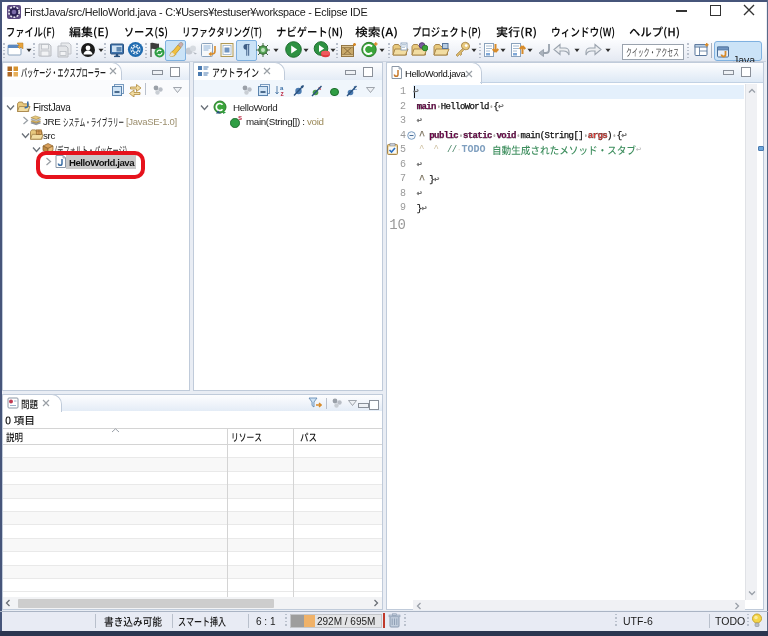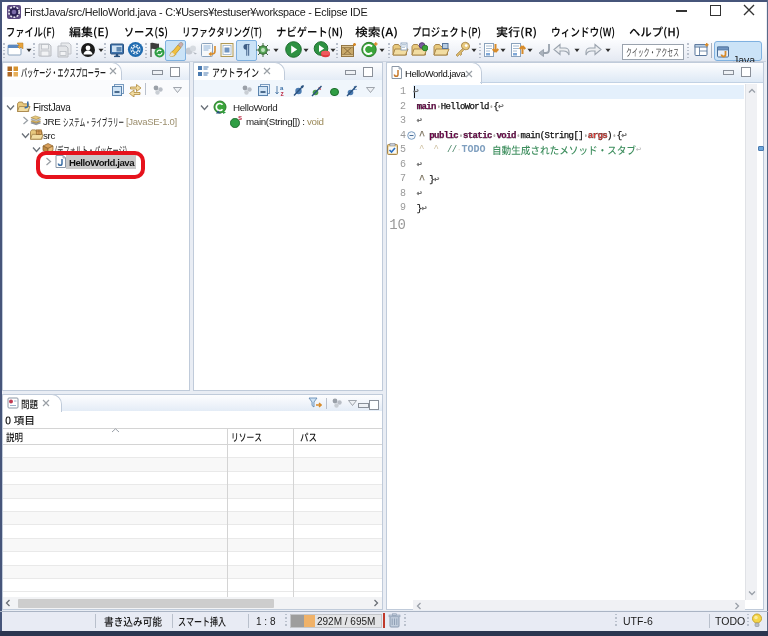--- a/index.html
+++ b/index.html
@@ -696,21 +696,21 @@
 <div style="position:absolute;left:104px;top:615px;line-height:0">
       <svg width="58" height="13.8" viewBox="0 0 58 13.8" style="overflow:visible">
         <path fill="#1a1a1a" transform="translate(0,10.78) scale(0.009667,-0.011000)" d="M180 231H833V-86H738V169H271V-87H180ZM227 118H773V60H227ZM227 7H773V-56H227ZM448 847H544V296H448ZM158 779H828V496H146V554H734V720H158ZM53 672H948V604H53ZM121 449H877V388H121ZM52 339H948V271H52Z M1173 699Q1280 687 1374 685Q1468 683 1546 689Q1610 695 1672 707Q1733 719 1791 738L1804 647Q1753 632 1691 621Q1629 609 1567 603Q1490 597 1390 598Q1289 598 1179 608ZM1154 492Q1242 484 1324 481Q1407 478 1481 481Q1555 484 1614 491Q1689 498 1748 511Q1806 524 1848 537L1864 443Q1821 432 1766 422Q1711 411 1649 404Q1587 397 1506 394Q1425 390 1336 392Q1247 393 1159 399ZM1492 695Q1486 720 1478 744Q1470 769 1461 794L1568 806Q1573 762 1584 717Q1594 671 1607 628Q1620 586 1632 549Q1645 512 1664 468Q1683 424 1706 381Q1729 338 1753 301Q1762 288 1772 277Q1782 265 1794 254L1744 180Q1716 187 1677 192Q1637 198 1595 203Q1554 208 1518 211L1526 287Q1562 284 1602 280Q1642 276 1665 273Q1624 338 1594 405Q1564 472 1543 530Q1531 565 1522 593Q1513 621 1506 645Q1499 670 1492 695ZM1320 270Q1302 244 1289 218Q1277 191 1277 158Q1277 99 1331 70Q1385 42 1495 42Q1565 42 1625 48Q1685 53 1739 64L1734 -37Q1682 -45 1620 -50Q1559 -55 1496 -55Q1397 -55 1327 -34Q1257 -14 1219 29Q1181 71 1180 139Q1180 184 1192 219Q1204 255 1222 289Z M2405 797H2615V708H2405ZM2563 797H2664Q2672 686 2690 587Q2709 487 2743 404Q2777 321 2829 258Q2882 195 2959 156Q2948 148 2934 136Q2920 123 2907 109Q2894 96 2885 84Q2807 130 2753 197Q2699 265 2664 352Q2629 438 2609 539Q2590 640 2581 753H2563ZM2564 597 2661 583Q2627 413 2557 288Q2487 163 2375 83Q2368 93 2355 106Q2342 120 2327 133Q2313 147 2302 155Q2410 222 2473 335Q2537 447 2564 597ZM2268 452V91H2176V364H2047V452ZM2268 132Q2302 80 2363 55Q2423 29 2506 26Q2549 24 2608 24Q2667 23 2733 25Q2799 26 2861 28Q2923 30 2970 34Q2964 23 2958 6Q2952 -12 2947 -30Q2942 -48 2939 -63Q2896 -65 2840 -66Q2783 -67 2722 -68Q2662 -68 2605 -67Q2548 -67 2505 -65Q2410 -61 2343 -35Q2275 -8 2226 51Q2192 20 2155 -11Q2119 -42 2078 -75L2030 23Q2065 45 2105 74Q2146 103 2182 132ZM2053 763 2123 820Q2155 800 2188 773Q2222 746 2250 718Q2278 690 2296 666L2221 604Q2205 628 2178 656Q2150 685 2118 713Q2085 741 2053 763Z M3219 744Q3239 742 3260 741Q3282 740 3298 740Q3319 740 3349 741Q3379 742 3411 743Q3443 745 3472 746Q3501 748 3517 749Q3533 751 3548 754Q3563 757 3575 761L3638 711Q3629 702 3622 693Q3614 684 3608 674Q3592 648 3570 600Q3547 552 3523 496Q3498 440 3475 388Q3460 354 3443 315Q3426 276 3409 237Q3391 198 3375 164Q3358 131 3342 107Q3314 66 3281 48Q3247 30 3203 30Q3143 30 3103 69Q3063 109 3063 178Q3063 236 3089 285Q3115 335 3162 372Q3209 410 3274 430Q3339 451 3417 451Q3502 451 3582 431Q3662 411 3731 380Q3800 350 3857 316Q3913 282 3953 254L3907 146Q3862 185 3807 223Q3751 262 3687 293Q3622 325 3551 344Q3479 363 3402 363Q3324 363 3268 337Q3212 312 3183 273Q3154 234 3154 192Q3154 162 3170 147Q3186 132 3207 132Q3223 132 3236 139Q3249 147 3263 166Q3278 186 3292 214Q3307 242 3322 275Q3337 307 3351 341Q3366 375 3379 405Q3399 448 3419 493Q3438 539 3458 581Q3477 624 3493 657Q3478 657 3453 656Q3428 655 3399 654Q3370 652 3344 651Q3318 650 3301 649Q3285 648 3263 646Q3242 644 3223 641ZM3859 517Q3853 411 3837 323Q3822 235 3788 164Q3755 93 3698 36Q3640 -20 3552 -65L3468 4Q3558 42 3614 94Q3669 145 3698 204Q3728 262 3740 320Q3752 379 3756 429Q3757 454 3757 480Q3758 507 3755 528Z M4732 748H4831V43Q4831 -3 4818 -28Q4805 -53 4773 -65Q4740 -78 4686 -80Q4632 -83 4557 -83Q4554 -68 4547 -50Q4541 -31 4533 -13Q4525 6 4517 19Q4556 17 4594 16Q4631 16 4661 16Q4690 16 4702 16Q4718 17 4725 23Q4732 28 4732 44ZM4151 548H4243V89H4151ZM4190 548H4568V168H4190V258H4474V458H4190ZM4052 775H4951V680H4052Z M5196 847 5295 825Q5277 782 5256 736Q5235 691 5214 650Q5193 609 5174 577L5092 599Q5111 633 5131 676Q5150 719 5168 764Q5185 809 5196 847ZM5036 637Q5089 639 5158 642Q5226 644 5303 648Q5380 652 5458 655L5457 571Q5383 567 5309 562Q5235 558 5167 554Q5099 550 5043 546ZM5096 486H5413V407H5184V-83H5096ZM5369 486H5462V18Q5462 -15 5454 -35Q5446 -55 5423 -66Q5401 -77 5367 -79Q5333 -82 5287 -82Q5283 -63 5274 -38Q5265 -13 5255 4Q5287 3 5315 2Q5342 2 5353 3Q5362 3 5366 6Q5369 10 5369 19ZM5137 335H5420V263H5137ZM5137 187H5420V114H5137ZM5550 842H5644V524Q5644 499 5653 492Q5662 485 5693 485Q5700 485 5719 485Q5737 485 5760 485Q5782 485 5802 485Q5822 485 5831 485Q5849 485 5859 493Q5868 501 5872 524Q5876 548 5878 595Q5888 588 5902 580Q5917 573 5933 568Q5949 562 5962 559Q5957 497 5945 462Q5932 427 5907 413Q5882 400 5839 400Q5832 400 5816 400Q5800 400 5780 400Q5760 400 5740 400Q5720 400 5704 400Q5689 400 5682 400Q5630 400 5601 411Q5572 421 5561 448Q5550 475 5550 523ZM5853 774 5915 705Q5871 685 5819 665Q5767 646 5713 629Q5659 612 5608 597Q5605 611 5597 630Q5589 650 5581 663Q5629 678 5679 697Q5729 716 5775 736Q5820 756 5853 774ZM5550 375H5643V47Q5643 22 5653 15Q5663 7 5696 7Q5703 7 5722 7Q5741 7 5764 7Q5788 7 5808 7Q5828 7 5838 7Q5858 7 5868 16Q5878 25 5882 53Q5886 80 5888 134Q5904 124 5929 114Q5953 104 5973 99Q5967 30 5955 -8Q5942 -46 5917 -61Q5891 -76 5846 -76Q5839 -76 5823 -76Q5806 -76 5786 -76Q5765 -76 5744 -76Q5723 -76 5707 -76Q5690 -76 5684 -76Q5631 -76 5602 -65Q5573 -54 5561 -28Q5550 -1 5550 47ZM5863 327 5926 257Q5883 232 5829 211Q5775 189 5718 171Q5661 152 5608 137Q5605 151 5596 171Q5587 191 5580 204Q5630 220 5683 240Q5735 261 5783 283Q5830 305 5863 327ZM5326 745 5405 776Q5431 741 5456 700Q5481 659 5501 619Q5522 579 5532 547L5447 512Q5438 544 5419 584Q5400 624 5376 667Q5352 709 5326 745Z"></path>
       </svg>
     </div>
 <div style="position:absolute;left:178px;top:615px;line-height:0">
       <svg width="48" height="13.8" viewBox="0 0 48 13.8" style="overflow:visible">
         <path fill="#1a1a1a" transform="translate(0,10.78) scale(0.008000,-0.011000)" d="M815 673Q809 666 800 650Q791 634 786 621Q765 573 735 514Q704 455 666 396Q627 338 585 290Q530 227 463 167Q397 107 323 57Q249 6 170 -31L89 54Q170 86 246 133Q321 180 386 236Q451 292 500 347Q534 385 566 431Q598 478 623 525Q648 572 659 611Q650 611 622 611Q594 611 556 611Q517 611 475 611Q434 611 395 611Q357 611 329 611Q301 611 292 611Q273 611 250 609Q228 608 209 607Q191 605 183 605V718Q193 717 213 715Q233 714 255 712Q277 711 292 711Q303 711 332 711Q360 711 399 711Q437 711 479 711Q521 711 559 711Q597 711 625 711Q653 711 663 711Q691 711 714 714Q737 717 750 721ZM598 356Q638 323 682 282Q726 241 768 197Q810 154 847 114Q883 74 908 43L820 -35Q783 15 735 70Q687 125 633 181Q579 236 525 284Z M1939 632Q1931 623 1923 614Q1916 605 1910 597Q1882 550 1841 495Q1801 440 1751 383Q1702 326 1644 272Q1587 217 1524 172L1445 243Q1501 282 1551 328Q1600 373 1642 421Q1684 468 1716 511Q1748 555 1767 590Q1748 590 1712 590Q1676 590 1629 590Q1582 590 1530 590Q1478 590 1426 590Q1374 590 1329 590Q1284 590 1252 590Q1219 590 1205 590Q1185 590 1164 589Q1143 588 1126 587Q1108 586 1097 584V696Q1111 694 1129 692Q1148 690 1168 689Q1188 688 1205 688Q1217 688 1249 688Q1281 688 1326 688Q1371 688 1424 688Q1476 688 1530 688Q1584 688 1633 688Q1683 688 1722 688Q1761 688 1783 688Q1833 688 1860 697ZM1444 156Q1421 178 1391 205Q1362 233 1330 260Q1298 288 1269 312Q1240 336 1219 350L1301 417Q1320 404 1347 381Q1375 359 1408 332Q1440 305 1473 276Q1505 247 1533 221Q1565 189 1600 153Q1635 117 1667 82Q1699 48 1721 20L1629 -54Q1609 -27 1578 10Q1547 46 1511 85Q1476 123 1444 156Z M2097 446Q2114 445 2139 444Q2163 442 2191 441Q2220 440 2246 440Q2266 440 2301 440Q2336 440 2381 440Q2425 440 2474 440Q2523 440 2571 440Q2620 440 2663 440Q2706 440 2739 440Q2772 440 2790 440Q2826 440 2855 443Q2884 445 2902 446V322Q2885 323 2854 325Q2823 327 2790 327Q2773 327 2739 327Q2706 327 2663 327Q2620 327 2571 327Q2523 327 2474 327Q2425 327 2380 327Q2336 327 2301 327Q2266 327 2246 327Q2205 327 2164 326Q2123 324 2097 322Z M3327 92Q3327 108 3327 151Q3327 193 3327 251Q3327 310 3327 374Q3327 437 3327 497Q3327 557 3327 603Q3327 649 3327 670Q3327 694 3325 726Q3323 757 3318 782H3441Q3439 758 3436 727Q3434 696 3434 670Q3434 636 3434 585Q3434 533 3434 473Q3434 413 3434 352Q3434 291 3434 237Q3434 184 3434 145Q3434 106 3434 92Q3434 76 3435 53Q3436 30 3438 6Q3440 -17 3442 -36H3319Q3323 -10 3325 27Q3327 63 3327 92ZM3411 521Q3460 507 3521 486Q3582 466 3644 443Q3706 419 3762 396Q3818 373 3857 354L3812 245Q3770 268 3717 291Q3665 315 3610 337Q3555 359 3503 377Q3452 395 3411 408Z M4867 830 4920 758Q4849 744 4760 733Q4671 723 4577 717Q4483 710 4396 708Q4393 723 4387 744Q4381 765 4374 780Q4439 783 4506 787Q4574 792 4640 798Q4706 804 4764 812Q4822 820 4867 830ZM4363 649H4957V567H4363ZM4390 498H4929V72H4838V420H4476V66H4390ZM4442 341H4873V266H4442ZM4442 183H4873V105H4442ZM4612 764H4699V-84H4612ZM4024 321Q4086 335 4173 359Q4260 382 4348 407L4360 322Q4278 298 4196 273Q4113 249 4045 229ZM4043 648H4350V560H4043ZM4171 843H4261V26Q4261 -11 4253 -32Q4245 -54 4223 -65Q4201 -77 4167 -80Q4134 -84 4083 -83Q4081 -65 4073 -38Q4065 -11 4056 8Q4088 7 4115 7Q4143 7 4152 7Q4162 7 4166 12Q4171 16 4171 26Z M5228 786H5512V690H5228ZM5465 786H5562Q5562 740 5566 680Q5569 619 5582 551Q5595 482 5622 409Q5649 336 5694 264Q5738 192 5806 124Q5874 57 5970 0Q5960 -8 5945 -22Q5930 -37 5916 -53Q5902 -69 5894 -81Q5796 -21 5726 51Q5656 124 5608 205Q5561 286 5532 368Q5503 450 5489 527Q5474 604 5469 670Q5465 737 5465 786ZM5430 579 5537 560Q5502 409 5445 288Q5388 166 5307 74Q5227 -18 5118 -83Q5110 -72 5094 -58Q5078 -44 5062 -29Q5045 -14 5032 -6Q5195 78 5290 226Q5386 373 5430 579Z"></path>
       </svg>
     </div>
-<div class="abs lat" style="left:256px;top:616px;font-size:10px;color:#1a1a1a">1 : 8</div>
+<div class="abs lat" style="left:256px;top:616px;font-size:10px;color:#1a1a1a">6 : 1</div>
 <div class="abs" style="left:290px;top:613.5px;width:92px;height:14.5px;background:#e3e4e6;border:1px solid #c4c6ca;box-sizing:border-box"></div>
 <div class="abs" style="left:291px;top:614.5px;width:13px;height:12.5px;background:#9d9d9d"></div>
 <div class="abs" style="left:304px;top:614.5px;width:11px;height:12.5px;background:#f0b269"></div>
 <div class="abs lat" style="left:317px;top:616px;font-size:10px;color:#222">292M / 695M</div>
 <div class="abs" style="left:383px;top:613px;width:1.5px;height:15px;background:#c0392b"></div>
 <svg class="abs" style="left:388px;top:613px" width="13" height="15" viewBox="0 0 13 15">
 <rect x="2" y="3.5" width="9" height="10.5" rx="1" fill="#c2cedd" stroke="#8a9ab0"></rect>
 <rect x="1" y="2" width="11" height="1.8" fill="#c2cedd" stroke="#8a9ab0" stroke-width="0.6"></rect>
 <rect x="4.5" y="0.8" width="4" height="1.5" fill="#c2cedd" stroke="#8a9ab0" stroke-width="0.6"></rect>
 <path d="M4.2,5.5 v6.5 M6.5,5.5 v6.5 M8.8,5.5 v6.5" stroke="#8a9ab0" stroke-width="0.9"></path>

